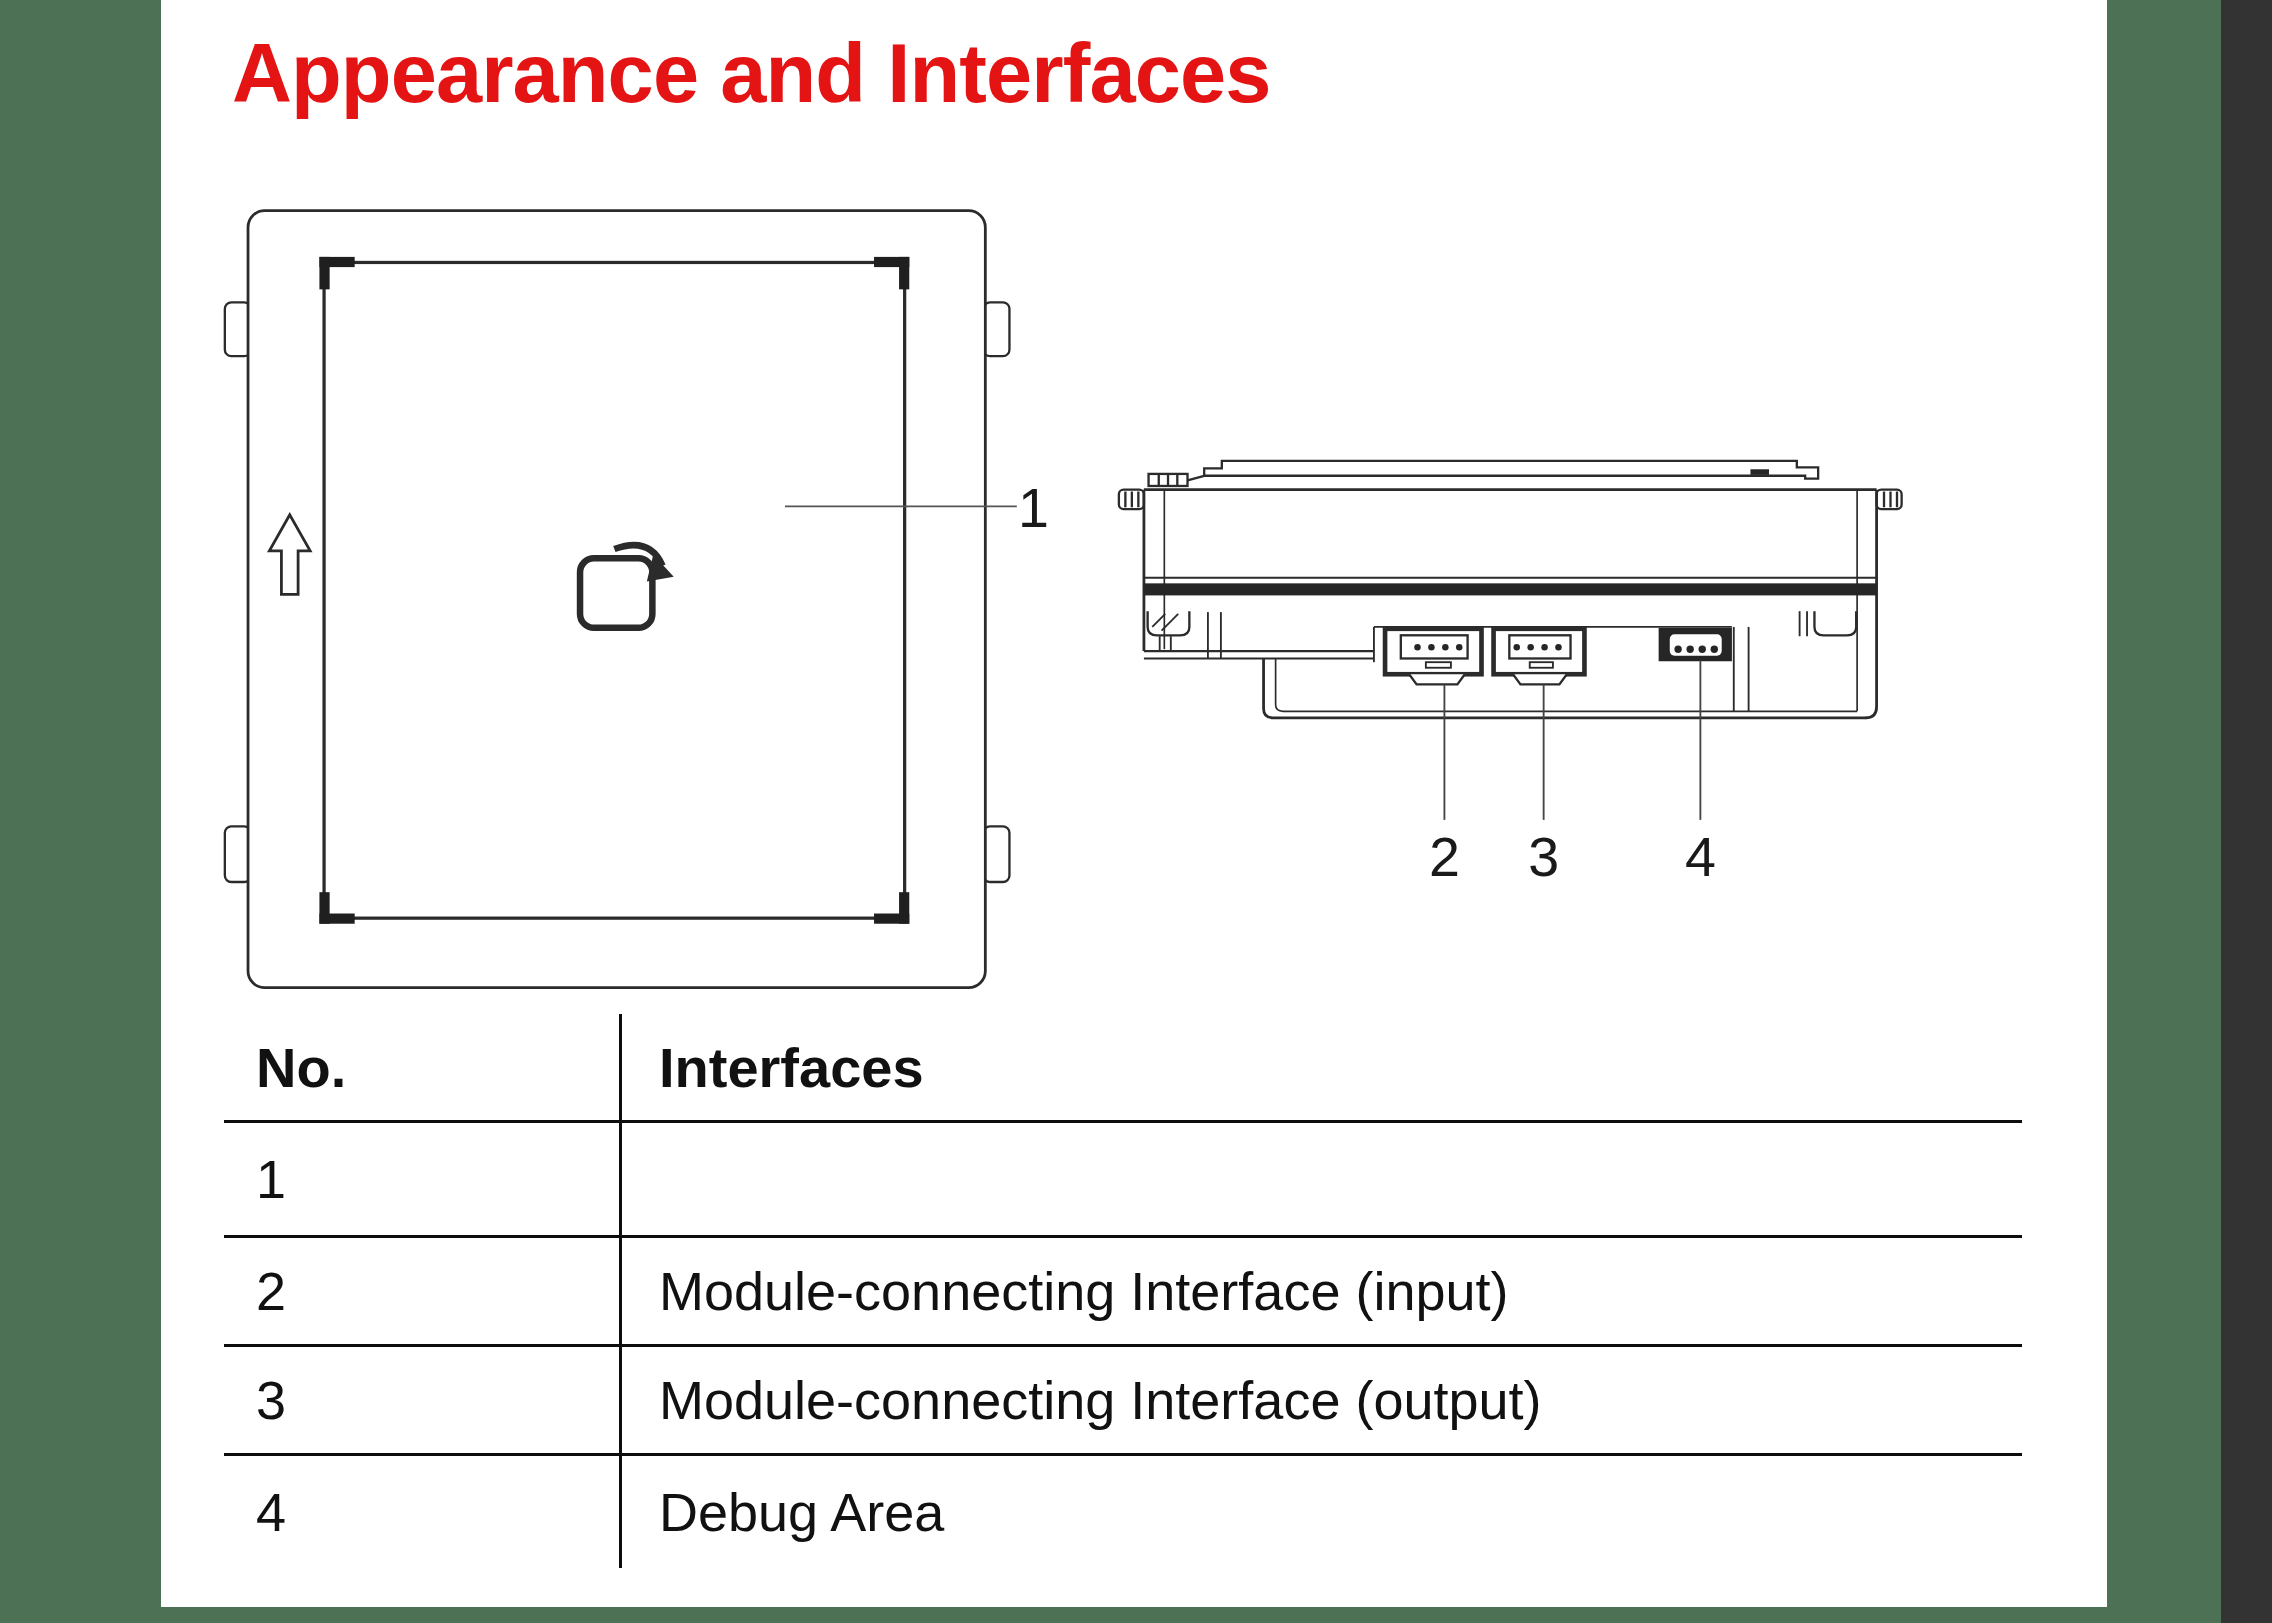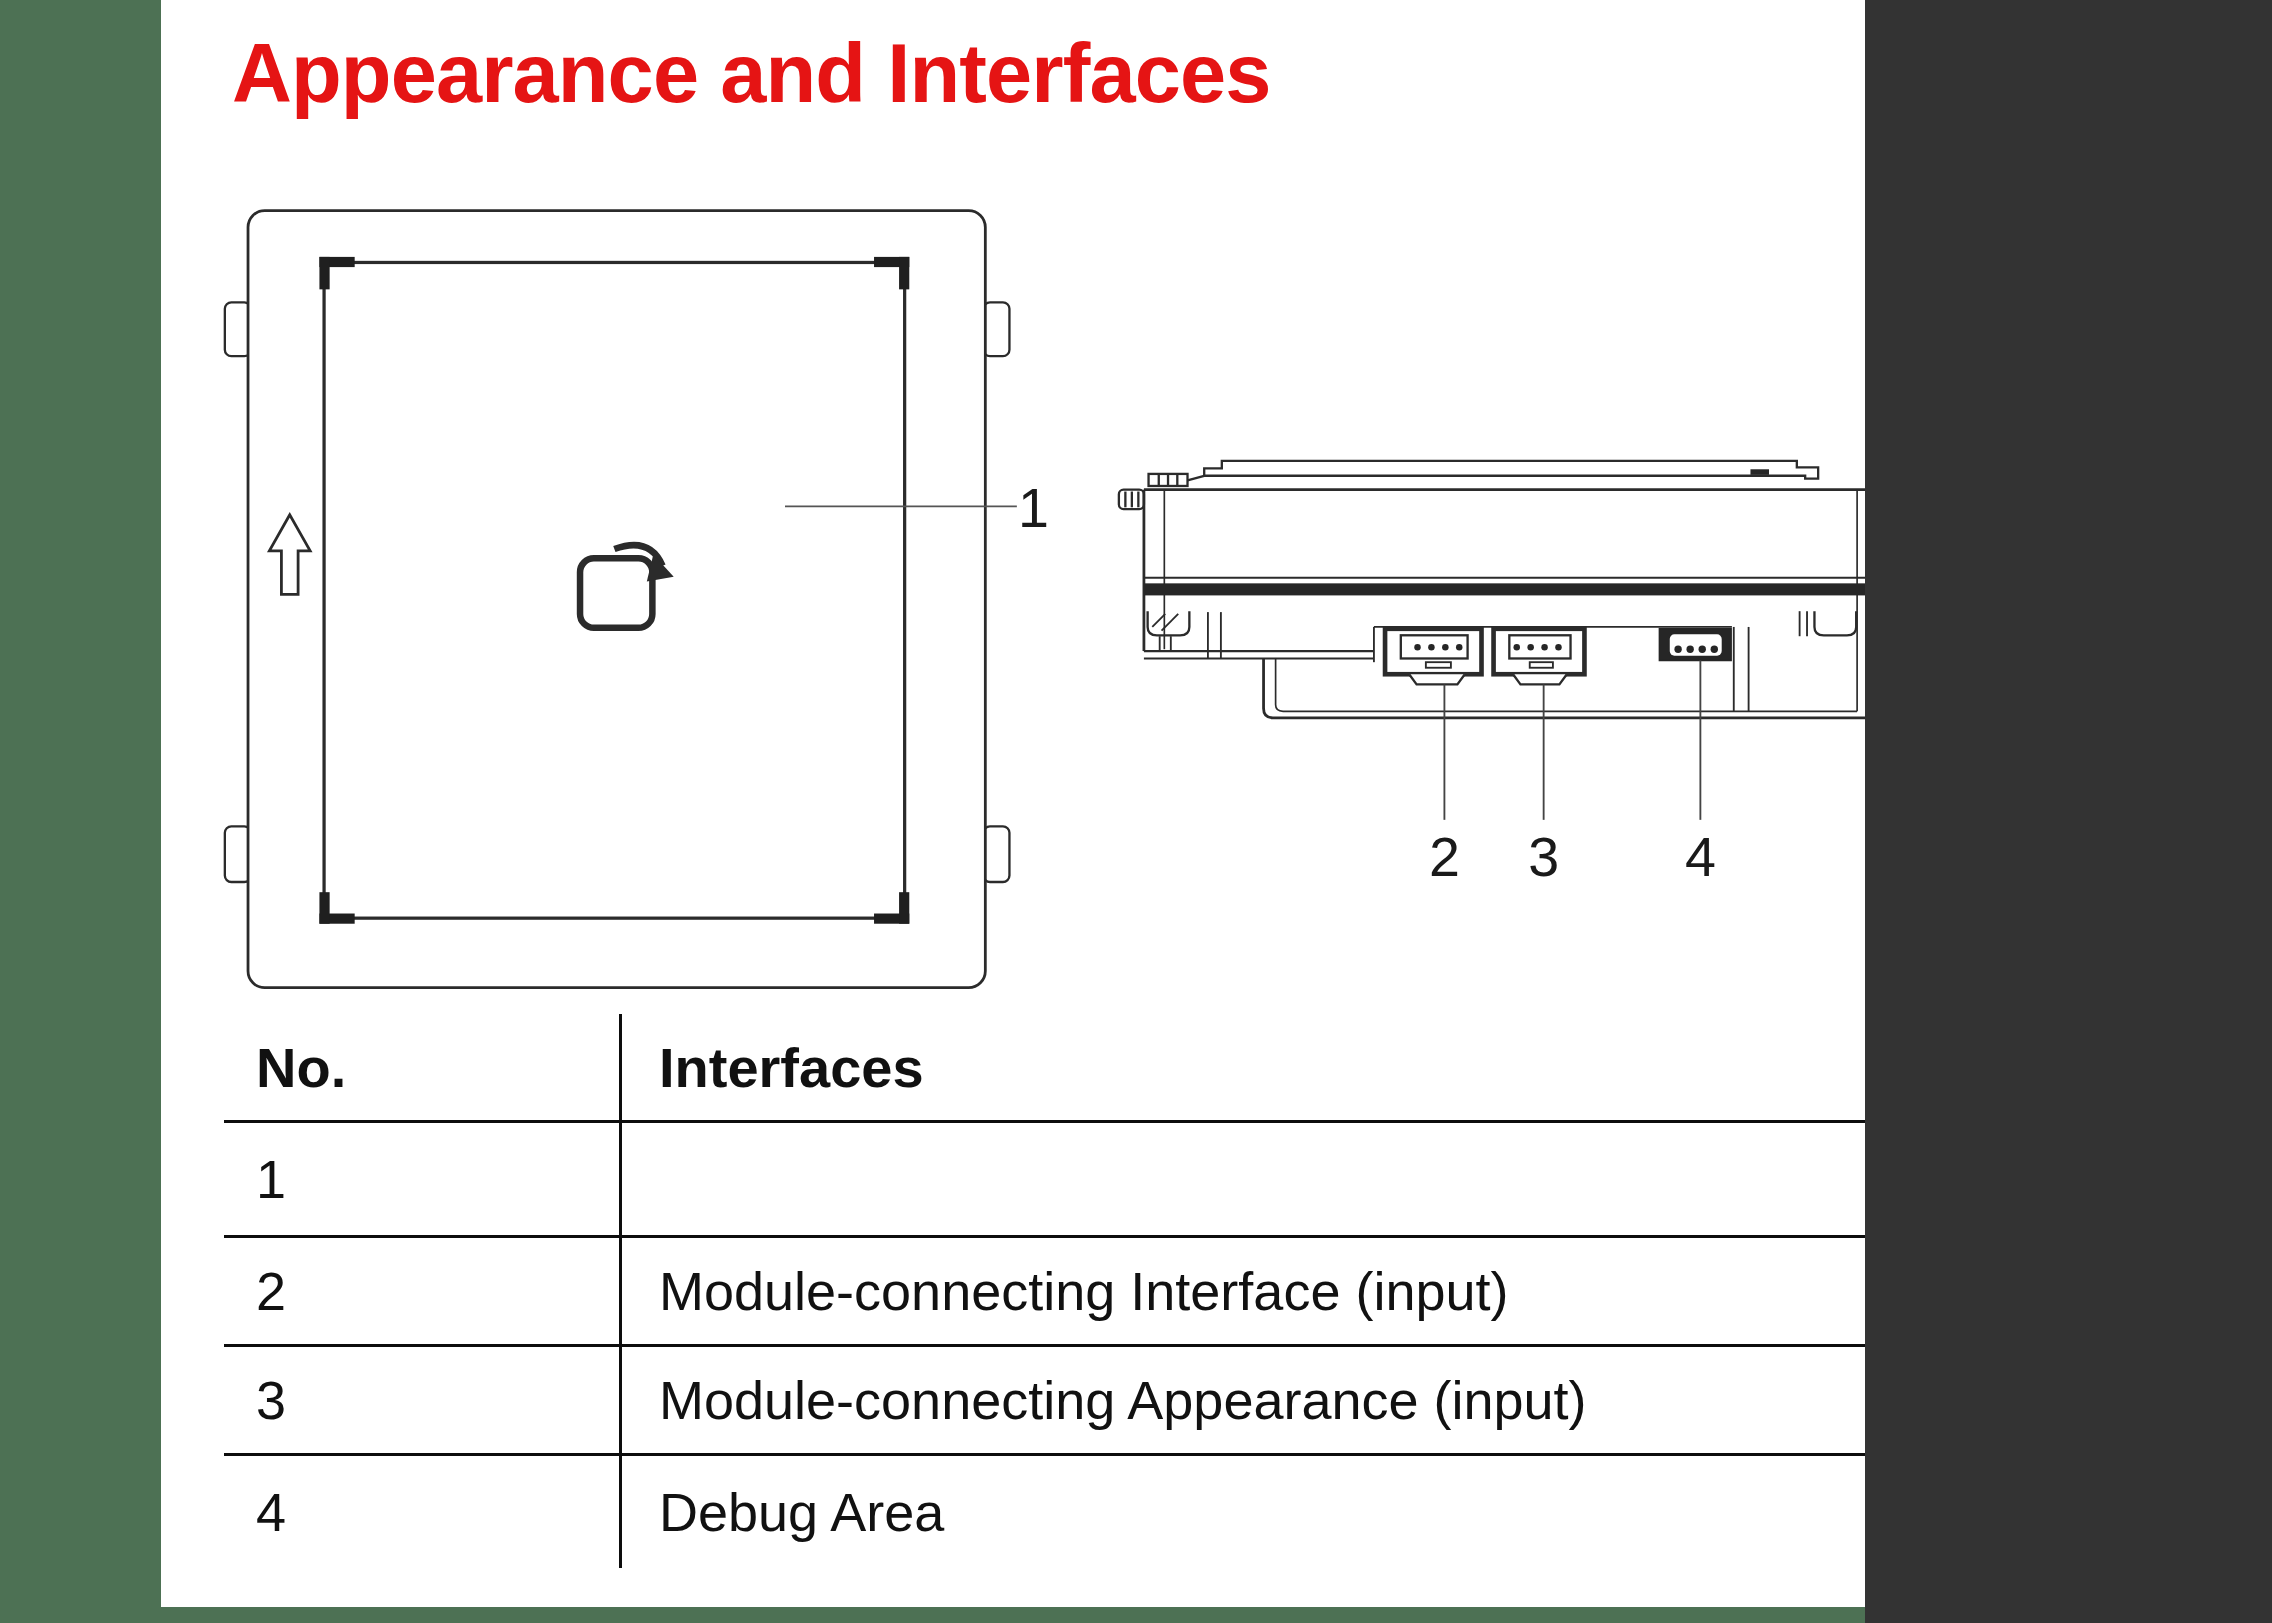--- a/index.html
+++ b/index.html
@@ -1,17 +1,17 @@
 <!DOCTYPE html>
 <html style="font-size:15px"><head>
 <meta charset="utf-8">
 <style>
   html,body{margin:0;padding:0;}
   body{font-family:"Liberation Sans", sans-serif; background:#333;}
-  .page{position:relative; width:1865px; height:1623px; overflow:hidden; background:#4d7154;}
+  .page{position:relative; width:2221px; height:1623px; overflow:hidden; background:#4d7154;}
   .paper{position:absolute; left:161px; top:0; width:1946px; height:1607px; background:#ffffff;}
   .page-title{
     position:absolute; left:232px; top:32px; margin:0;
     font-size:83px; font-weight:bold; line-height:1.0; letter-spacing:-0.9px;
     color:#e51414; white-space:nowrap;
   }
   .diagram-svg{position:absolute; left:0; top:0; width:2273px; height:1623px;}
   .spec-table{position:absolute; left:224px; top:1014px; width:1798px; color:#111;}
   .trow{display:flex; box-sizing:border-box;}
   .trow.rule{border-bottom:3.7px solid #0d0d0d;}
@@ -182,21 +182,21 @@
     </div>
     <div class="trow r1 rule body-text">
       <div class="cell no">1</div>
     </div>
     <div class="trow r2 rule body-text">
       <div class="cell no">2</div>
       <div class="cell desc">Module-connecting Interface (input)</div>
     </div>
     <div class="trow r3 rule body-text">
       <div class="cell no">3</div>
-      <div class="cell desc">Module-connecting Appearance (input)</div>
+      <div class="cell desc">Module-connecting Interface (output)</div>
     </div>
     <div class="trow r4 body-text">
       <div class="cell no">4</div>
       <div class="cell desc">Debug Area</div>
     </div>
   </div>
 </div>
 
 
 </body></html>

